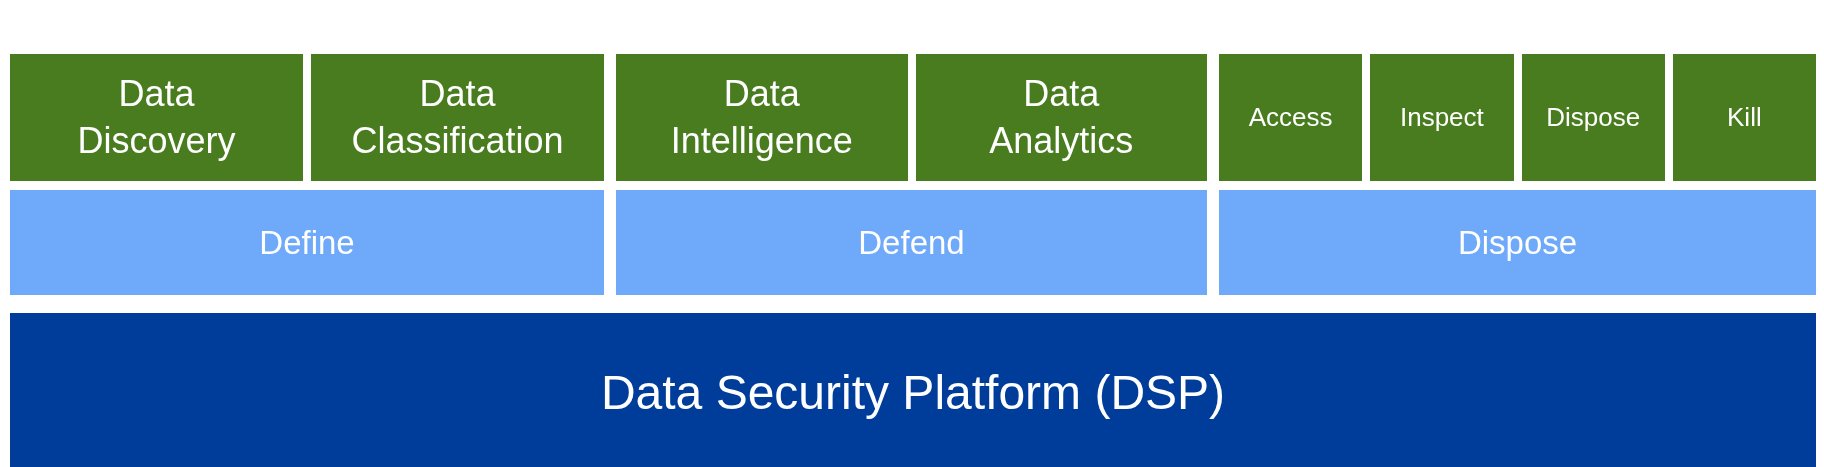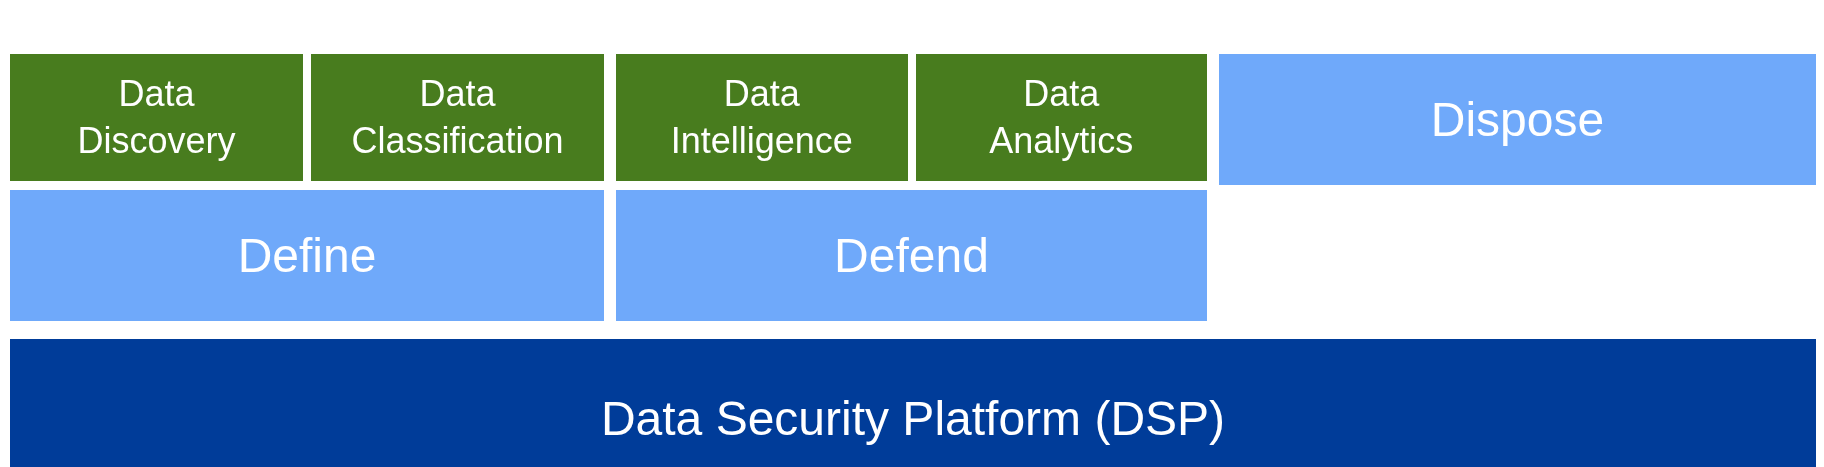--- a/index.html
+++ b/index.html
@@ -46,26 +46,26 @@
     text-align: center;
     white-space: pre-line;
     font-size: 36px;
     line-height: 1.28;
   }
   .item.small {
     font-size: 26px;
     line-height: 1.2;
   }
   .phase {
-    height: 131px;
+    height: 105px;
     background: var(--phase-blue, #6fa9fa);
     display: flex;
     align-items: center;
     justify-content: center;
-    font-size: 48px;
+    font-size: 33px;
   }
   .platform {
     margin-top: 18px;
     height: 158px;
     background: var(--platform-navy, #003c99);
     display: flex;
     align-items: center;
     justify-content: center;
     font-size: 48px;
   }
@@ -91,20 +91,26 @@
       <div class="items-row">
         <div class="item">Data
 Intelligence</div>
         <div class="item">Data
 Analytics</div>
       </div>
       <div class="phase">Defend</div>
     </section>
 
     <section class="pillar p-defend">
+      <div class="items-row">
+        <div class="item small">Access</div>
+        <div class="item small">Inspect</div>
+        <div class="item small">Dispose</div>
+        <div class="item small">Kill</div>
+      </div>
       <div class="phase">Dispose</div>
     </section>
 
   </div>
 
   <div class="platform">Data Security Platform (DSP)</div>
 
 </div>
 
 </body></html>

